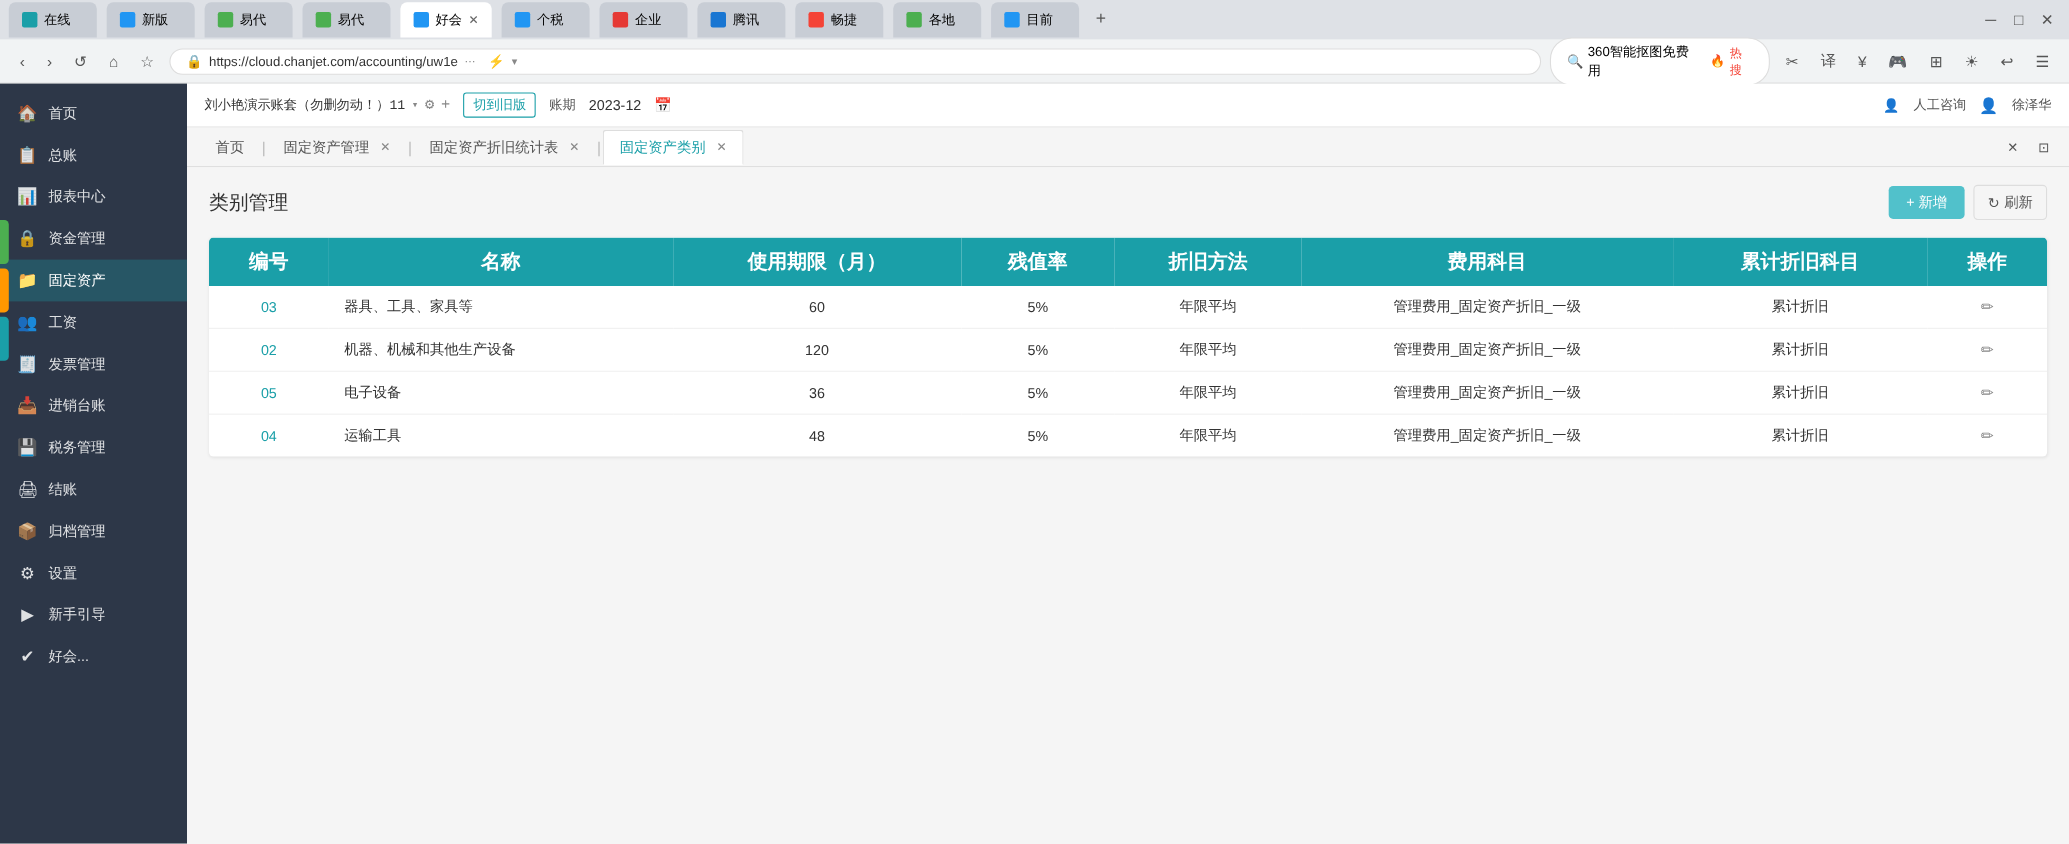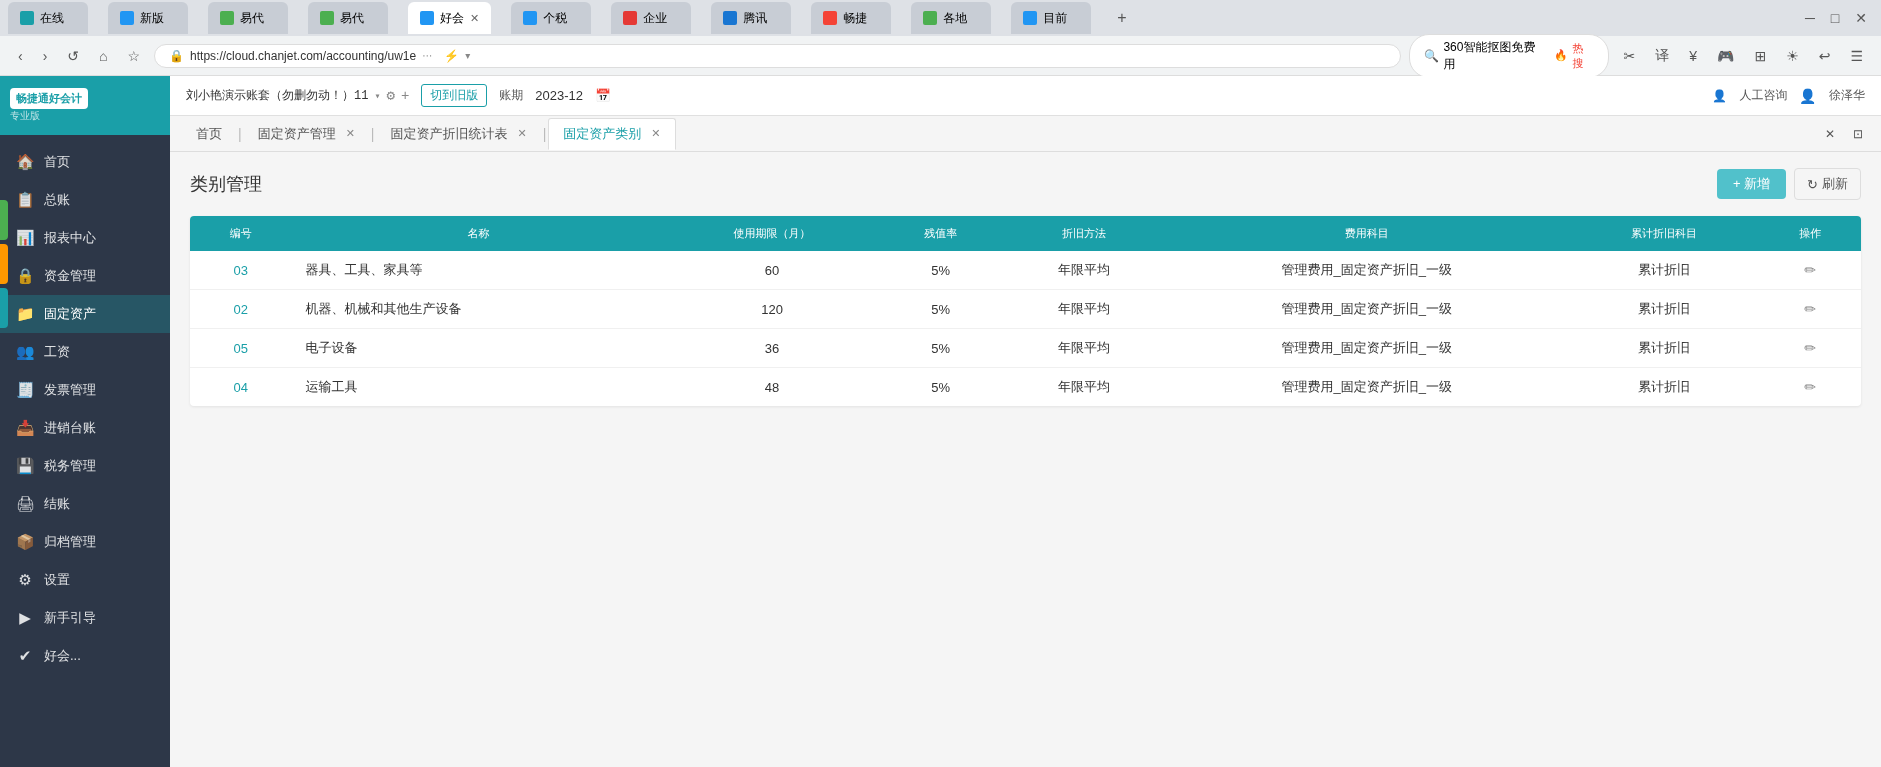--- a/index.html
+++ b/index.html
@@ -1,19 +1,19 @@
 <!DOCTYPE html>
 <html><head>
   <meta charset="utf-8">
   <style>
     * { box-sizing: border-box; margin: 0; padding: 0; }
     body { font-family: 'Microsoft YaHei', Arial, sans-serif; font-size: 13px; background: #f5f5f5; overflow: hidden; }
 
     
-    .browser-chrome { background: #dee1e6; height: 36px; display: flex; align-items: center; padding: 0 8px; gap: 20px; }
+    .browser-chrome { background: #dee1e6; height: 36px; display: flex; align-items: center; padding: 0 8px; gap: 9px; }
     .browser-tab { background: #fff; border-radius: 6px 6px 0 0; padding: 6px 12px; font-size: 12px; display: flex; align-items: center; gap: 6px; min-width: 80px; max-width: 150px; height: 32px; }
     .browser-tab.active { background: #fff; }
     .browser-tab.inactive { background: #c8cdd5; }
     .tab-favicon { width: 14px; height: 14px; border-radius: 2px; display: inline-block; flex-shrink: 0; }
     .tab-close { margin-left: auto; color: #666; font-size: 11px; cursor: pointer; }
     .tab-add { background: none; border: none; font-size: 16px; color: #555; cursor: pointer; padding: 2px 6px; }
 
     .browser-toolbar { background: #f1f3f4; height: 40px; display: flex; align-items: center; padding: 0 12px; gap: 8px; border-bottom: 1px solid #ddd; }
     .nav-btn { background: none; border: none; font-size: 14px; color: #555; cursor: pointer; padding: 4px 6px; }
     .address-bar { flex: 1; background: #fff; border: 1px solid #ddd; border-radius: 20px; padding: 4px 14px; font-size: 12px; color: #333; display: flex; align-items: center; gap: 6px; }
@@ -52,21 +52,21 @@
     .main-content { flex: 1; padding: 16px 20px; background: #f5f5f5; overflow-y: auto; }
     .page-header { display: flex; align-items: center; justify-content: space-between; margin-bottom: 16px; }
     .page-title { font-size: 18px; color: #333; font-weight: 500; }
     .header-actions { display: flex; align-items: center; gap: 8px; }
     .btn-add { background: #51c1cb; color: #fff; border: none; border-radius: 4px; padding: 6px 16px; font-size: 13px; cursor: pointer; display: flex; align-items: center; gap: 4px; }
     .btn-refresh { background: none; border: 1px solid #ddd; border-radius: 4px; padding: 6px 12px; font-size: 13px; cursor: pointer; color: #555; display: flex; align-items: center; gap: 4px; }
 
     
     .data-table { width: 100%; border-collapse: collapse; background: #fff; border-radius: 4px; overflow: hidden; box-shadow: 0 1px 3px rgba(0,0,0,0.08); }
     .data-table thead tr { background: #1a9fa8; }
-    .data-table thead th { color: #fff; padding: 10px 14px; font-size: 11px; font-weight: 400; text-align: center; }
+    .data-table thead th { color: #fff; padding: 10px 14px; font-size: 18px; font-weight: 700; text-align: center; }
     .data-table thead th:first-child { text-align: center; }
     .data-table tbody tr { border-bottom: 1px solid #f0f0f0; }
     .data-table tbody tr:last-child { border-bottom: none; }
     .data-table tbody td { padding: 10px 14px; color: #333; text-align: center; font-size: 13px; }
     .data-table tbody td.num-col { color: #1a9fa8; font-weight: 500; }
     .data-table tbody td.name-col { text-align: left; }
     .edit-btn { background: none; border: none; cursor: pointer; color: #888; font-size: 14px; }
 
     
     .left-indicators { position: fixed; left: 0; top: 200px; display: flex; flex-direction: column; gap: 4px; z-index: 100; }
@@ -169,26 +169,20 @@
   <button class="nav-btn">🎮</button>
   <button class="nav-btn">⊞</button>
   <button class="nav-btn">☀</button>
   <button class="nav-btn">↩</button>
   <button class="nav-btn">☰</button>
 </div>
 
 <div class="app-container">
 
   <div class="sidebar">
-    <div class="sidebar-header">
-      <div>
-        <div class="sidebar-logo">畅捷通好会计</div>
-        <div class="sidebar-subtitle">专业版</div>
-      </div>
-    </div>
     <div class="sidebar-nav">
       <div class="sidebar-item">
         <span class="sidebar-icon">🏠</span>
         <span>首页</span>
       </div>
       <div class="sidebar-item">
         <span class="sidebar-icon">📋</span>
         <span>总账</span>
       </div>
       <div class="sidebar-item">

